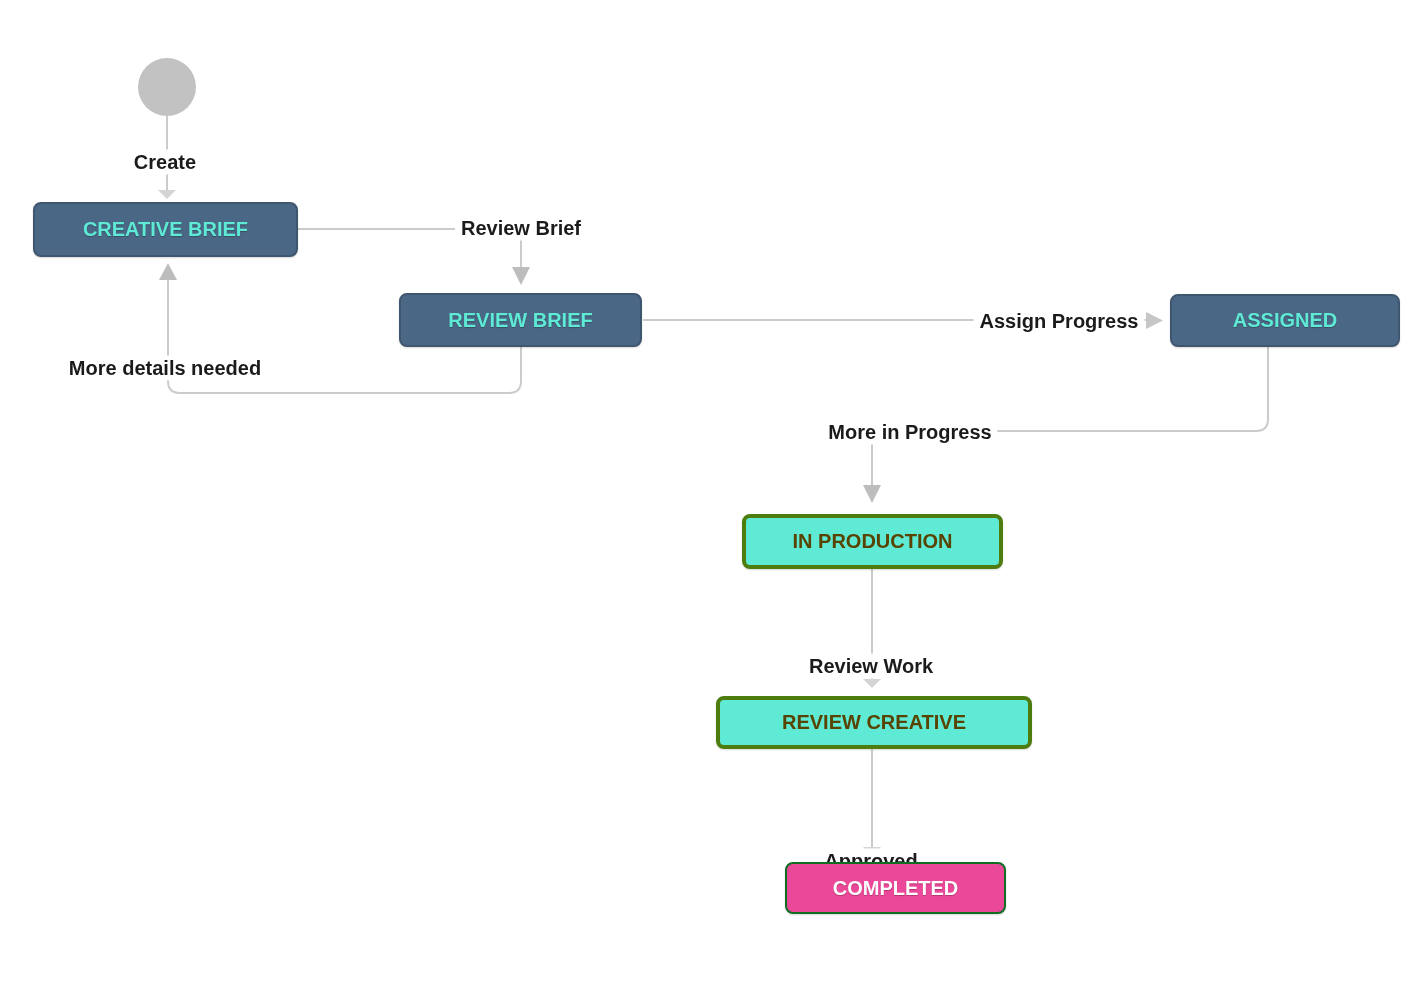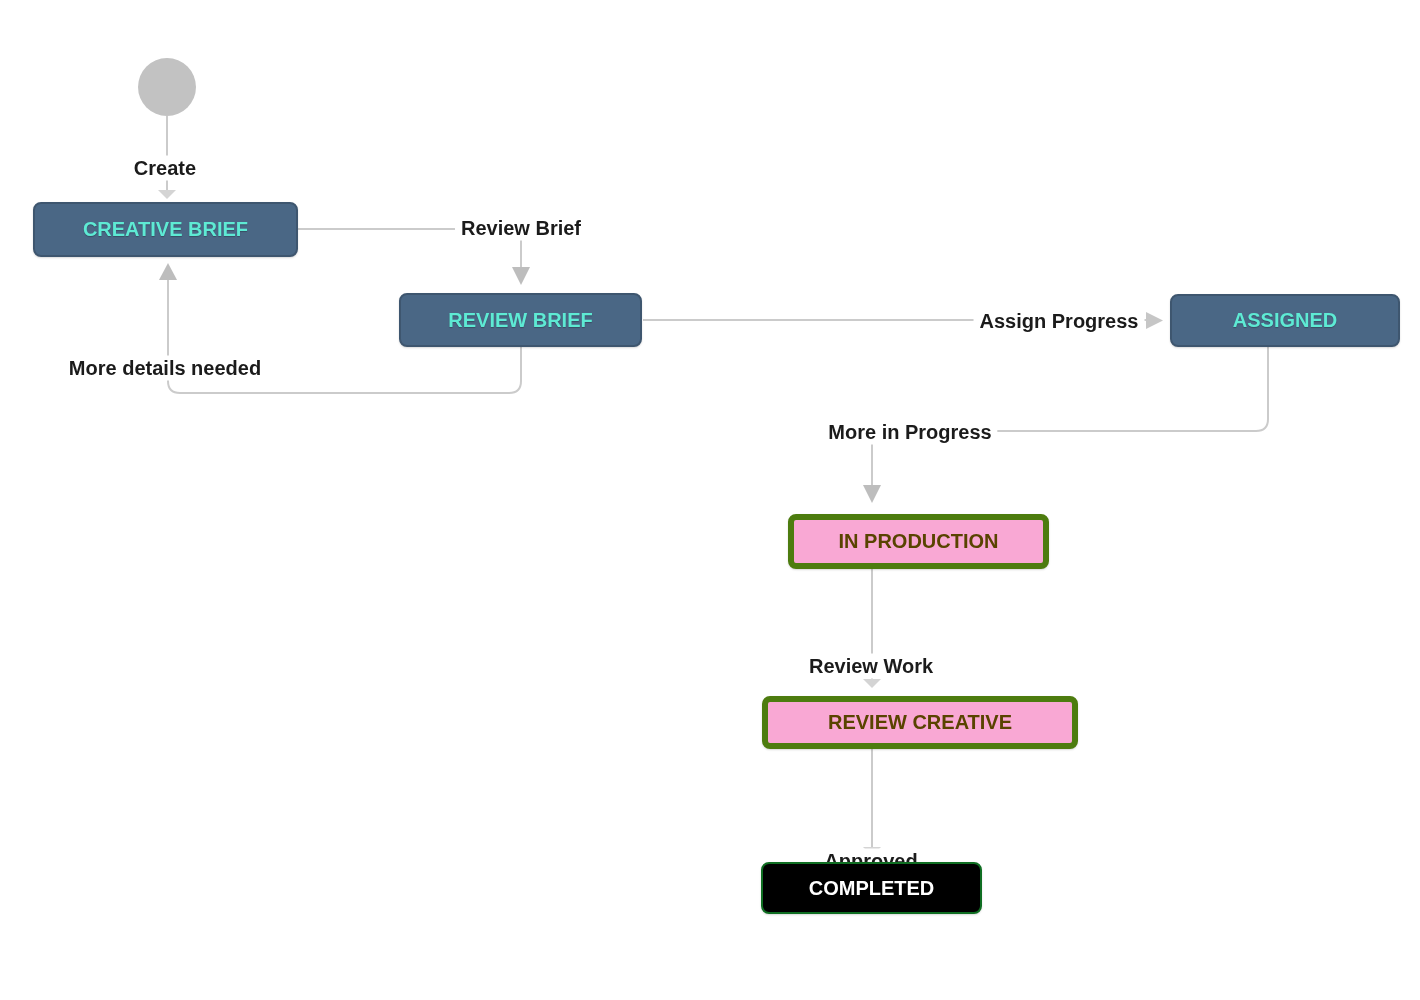--- a/index.html
+++ b/index.html
@@ -35,50 +35,50 @@
     cursor: pointer;
     box-shadow: 0 1px 2px rgba(0,0,0,0.15);
   }
   .node.status-todo {
     background: #4a6785;
     border: 2px solid #3e566f;
     color: #5eead4;
     text-shadow: 0 1px 1px rgba(0,0,0,0.25);
   }
   .node.status-inprogress {
-    background: #f9a8d4;
-    border: 6px solid #4d7c0f;
+    background: #5eead4;
+    border: 4px solid #4d7c0f;
     color: #594300;
-    margin-left: 46px;
   }
   .node.status-done {
-    background: #000000;
+    background: #ec4899;
     border: 2px solid #0f6e22;
     color: #ffffff;
     text-shadow: 0 1px 1px rgba(0,0,0,0.25);
+    margin-left: 24px;
   }
   .node-creative-brief   { left: 33px;   top: 202px; width: 265px; height: 55px; }
   .node-review-brief     { left: 399px;  top: 293px; width: 243px; height: 54px; }
   .node-assigned         { left: 1170px; top: 294px; width: 230px; height: 53px; }
   .node-in-production    { left: 742px;  top: 514px; width: 261px; height: 55px; }
   .node-review-requested { left: 716px;  top: 696px; width: 316px; height: 53px; }
   .node-completed        { left: 761px;  top: 862px; width: 221px; height: 52px; }
 
   .tlabel {
     position: absolute;
     transform: translate(-50%, -50%);
     background: #ffffff;
     padding: 1px 6px;
     font-size: 20px;
     font-weight: bold;
     color: #1b1b1b;
     white-space: nowrap;
     cursor: pointer;
   }
-  .tlabel-create              { left: 165px;  top: 168px; }
+  .tlabel-create              { left: 165px;  top: 162px; }
   .tlabel-review-brief        { left: 521px;  top: 228px; }
   .tlabel-assign-creative     { left: 1059px; top: 321px; }
   .tlabel-work-in-progress    { left: 910px;  top: 432px; }
   .tlabel-review-ready        { left: 871px;  top: 666px; }
   .tlabel-approved            { left: 871px;  top: 861px; }
   .tlabel-more-details-needed { left: 165px;  top: 368px; }
 
   .wire {
     fill: none;
     stroke: #cbcbcb;

